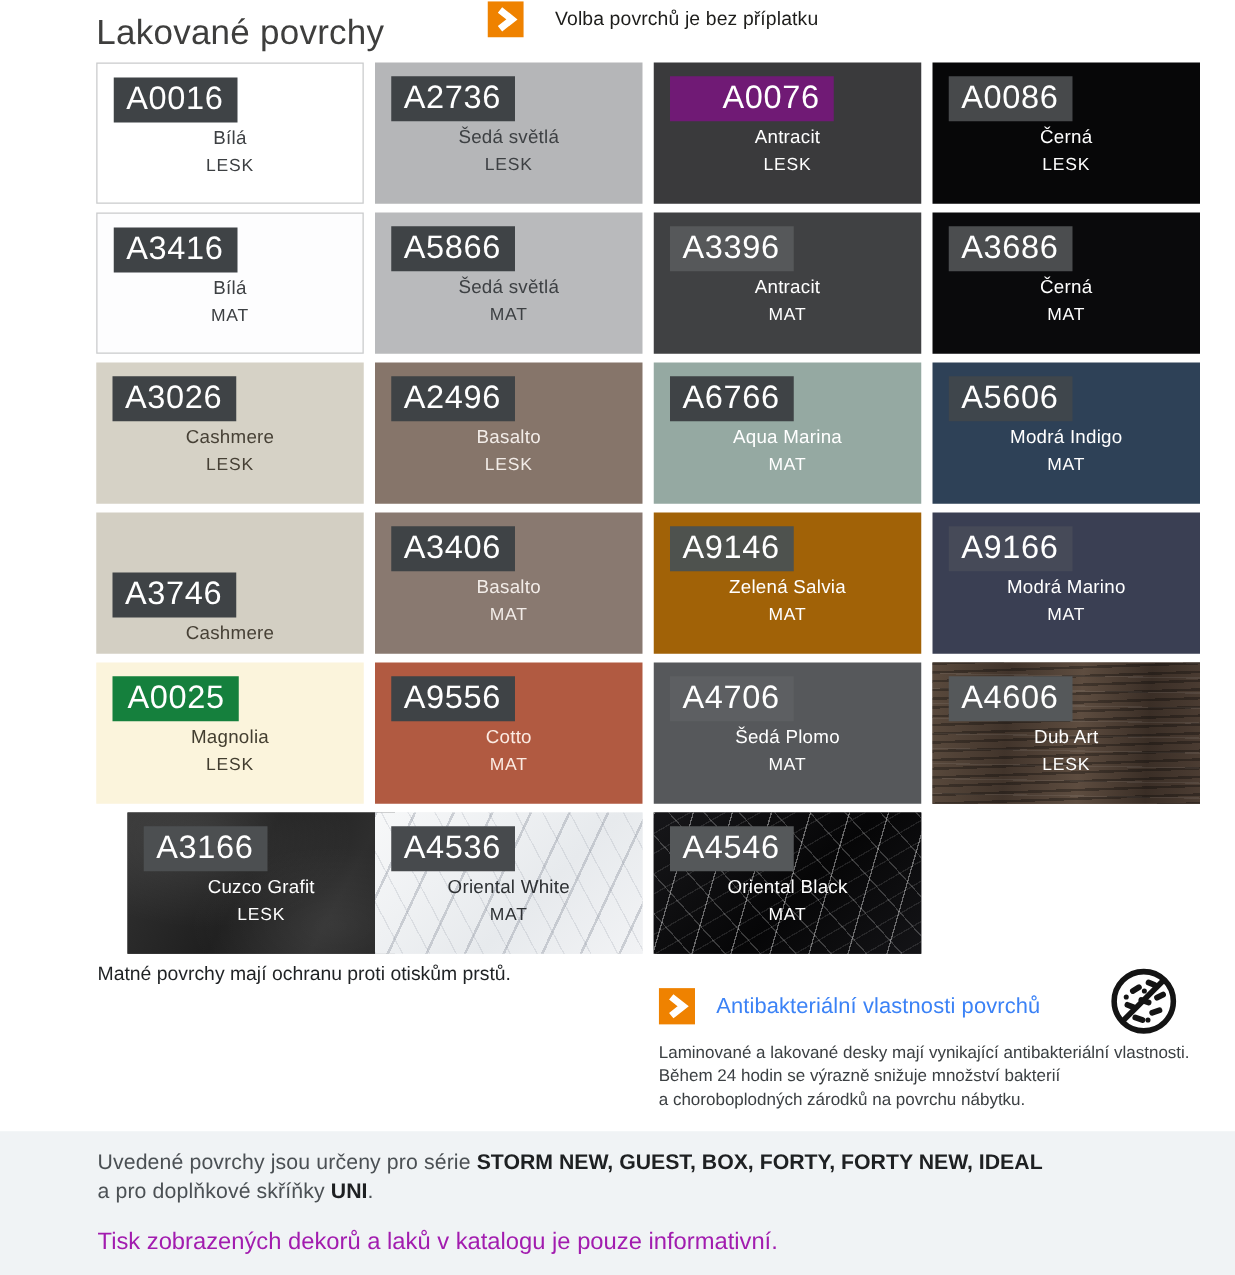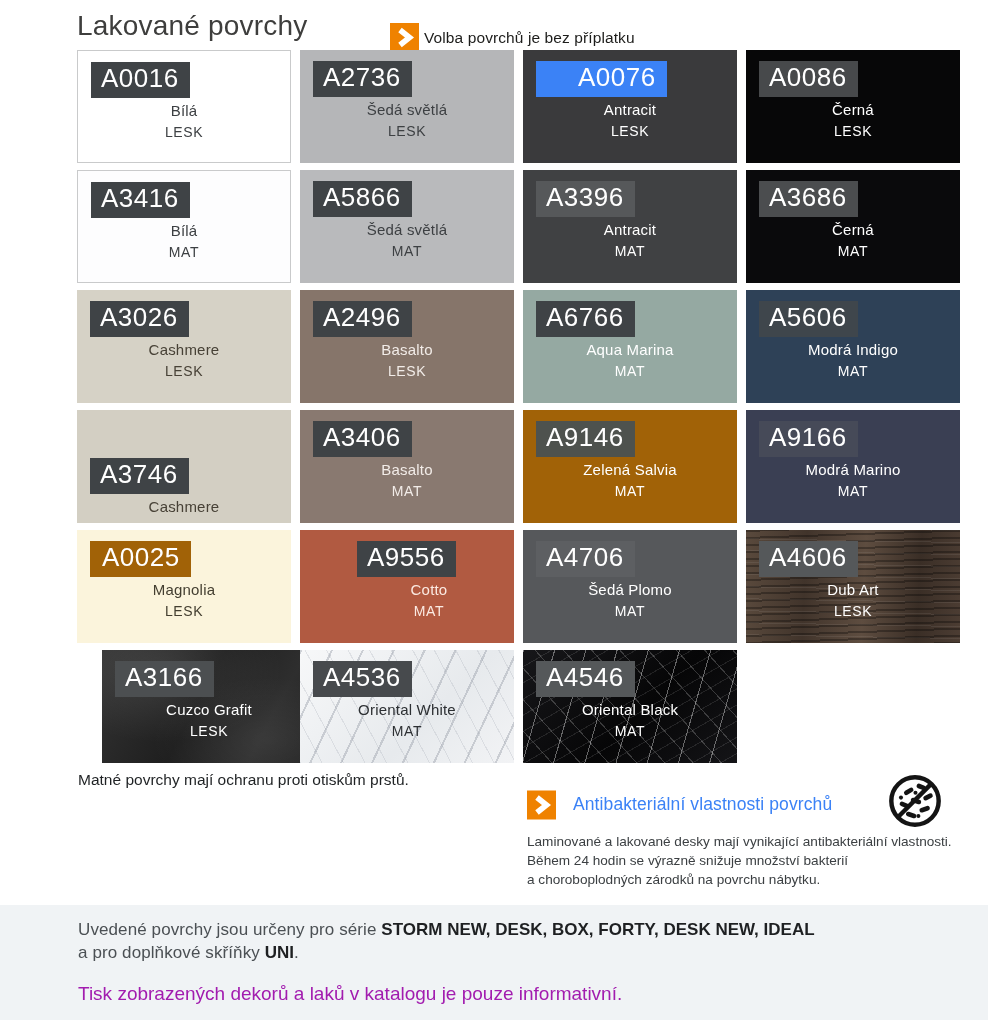--- a/index.html
+++ b/index.html
@@ -7,21 +7,21 @@
     width:988px;height:1020px;position:relative;background:#ffffff;overflow:hidden;
     font-family:"Liberation Sans","DejaVu Sans",sans-serif;
     -webkit-font-smoothing:antialiased;
   }
   
   .page-title{
     position:absolute;left:77px;top:10px;
     font-size:28px;font-weight:300;color:#3e3e3d;letter-spacing:.2px;
   }
   .header-note{
-    position:absolute;left:390px;top:23px;display:flex;align-items:center;gap:5px;justify-content:center;
+    position:absolute;left:390px;top:1px;display:flex;align-items:center;gap:25px;justify-content:center;
   }
   .chev-box{width:29px;height:29px;display:flex;align-items:center;justify-content:center;flex:0 0 auto;}
   .header-note .label{font-size:15.5px;color:#1d1d1b;letter-spacing:.1px;}
 
   
   .grid{
     position:absolute;left:77px;top:50px;width:884px;
     display:grid;grid-template-columns:repeat(4,214px);
     column-gap:9px;row-gap:7px;
   }
@@ -99,21 +99,21 @@
     <span class="badge" style="background-color: rgb(63, 67, 70);">A0016</span>
     <div class="tname">Bílá</div>
     <div class="tfinish">LESK</div>
   </div>
     <div class="tile" style="background-color: rgb(181, 182, 184); color: rgb(61, 64, 67);">
     <span class="badge" style="background-color: rgb(63, 67, 70);">A2736</span>
     <div class="tname">Šedá světlá</div>
     <div class="tfinish">LESK</div>
   </div>
     <div class="tile" style="background-color: rgb(58, 58, 60); color: rgb(255, 255, 255);">
-    <span class="badge" style="background-color: #3b82f6; padding-left: 42px;">A0076</span>
+    <span class="badge" style="background-color: #701a75; padding-left: 42px;">A0076</span>
     <div class="tname">Antracit</div>
     <div class="tfinish">LESK</div>
   </div>
     <div class="tile" style="background-color: rgb(7, 7, 8); color: rgb(255, 255, 255);">
     <span class="badge" style="background-color: rgb(71, 73, 75);">A0086</span>
     <div class="tname">Černá</div>
     <div class="tfinish">LESK</div>
   </div>
     <div class="tile bordered" style="background-color: rgb(253, 253, 254); color: rgb(61, 64, 67);">
     <span class="badge" style="background-color: rgb(63, 67, 70);">A3416</span>
@@ -169,25 +169,25 @@
     <span class="badge" style="background-color: rgb(78, 82, 78);">A9146</span>
     <div class="tname">Zelená Salvia</div>
     <div class="tfinish">MAT</div>
   </div>
     <div class="tile" style="background-color: rgb(58, 63, 83); color: rgb(255, 255, 255);">
     <span class="badge" style="background-color: rgb(70, 74, 88);">A9166</span>
     <div class="tname">Modrá Marino</div>
     <div class="tfinish">MAT</div>
   </div>
     <div class="tile" style="background-color: rgb(251, 244, 220); color: rgb(67, 62, 48);">
-    <span class="badge" style="background-color: #a16207; padding-left: 12px;">A0025</span>
+    <span class="badge" style="background-color: #15803d; padding-left: 12px;">A0025</span>
     <div class="tname">Magnolia</div>
     <div class="tfinish">LESK</div>
   </div>
-    <div class="tile" style="background-color: rgb(177, 90, 65); color: rgb(251, 234, 226); padding-left: 44px;">
+    <div class="tile" style="background-color: rgb(177, 90, 65); color: rgb(251, 234, 226);">
     <span class="badge" style="background-color: rgb(63, 67, 70);">A9556</span>
     <div class="tname">Cotto</div>
     <div class="tfinish">MAT</div>
   </div>
     <div class="tile" style="background-color: rgb(86, 88, 91); color: rgb(255, 255, 255);">
     <span class="badge" style="background-color: rgb(93, 95, 98);">A4706</span>
     <div class="tname">Šedá Plomo</div>
     <div class="tfinish">MAT</div>
   </div>
     <div class="tile tex-wood" style="background-color: rgb(76, 62, 52); color: rgb(255, 255, 255);">
@@ -249,17 +249,17 @@
     <g fill="#141414">
       <circle cx="30.5" cy="21.5" r="2.1"></circle>
       <circle cx="15.5" cy="26.5" r="2.1"></circle>
       <circle cx="33.5" cy="45.5" r="2.1"></circle>
     </g>
   </svg>
 </span>
 
 <div class="band" style="background-color: rgb(240, 243, 245);">
   <div class="band-series">
-    <span>Uvedené povrchy jsou určeny pro série </span><span class="strong">STORM NEW, DESK, BOX, FORTY, DESK NEW, IDEAL</span><br>
+    <span>Uvedené povrchy jsou určeny pro série </span><span class="strong">STORM NEW, GUEST, BOX, FORTY, FORTY NEW, IDEAL</span><br>
     <span>a pro doplňkové skříňky </span><span class="strong">UNI</span><span>.</span>
   </div>
   <div class="band-disclaimer">Tisk zobrazených dekorů a laků v katalogu je pouze informativní.</div>
 </div>
 
 </body></html>

